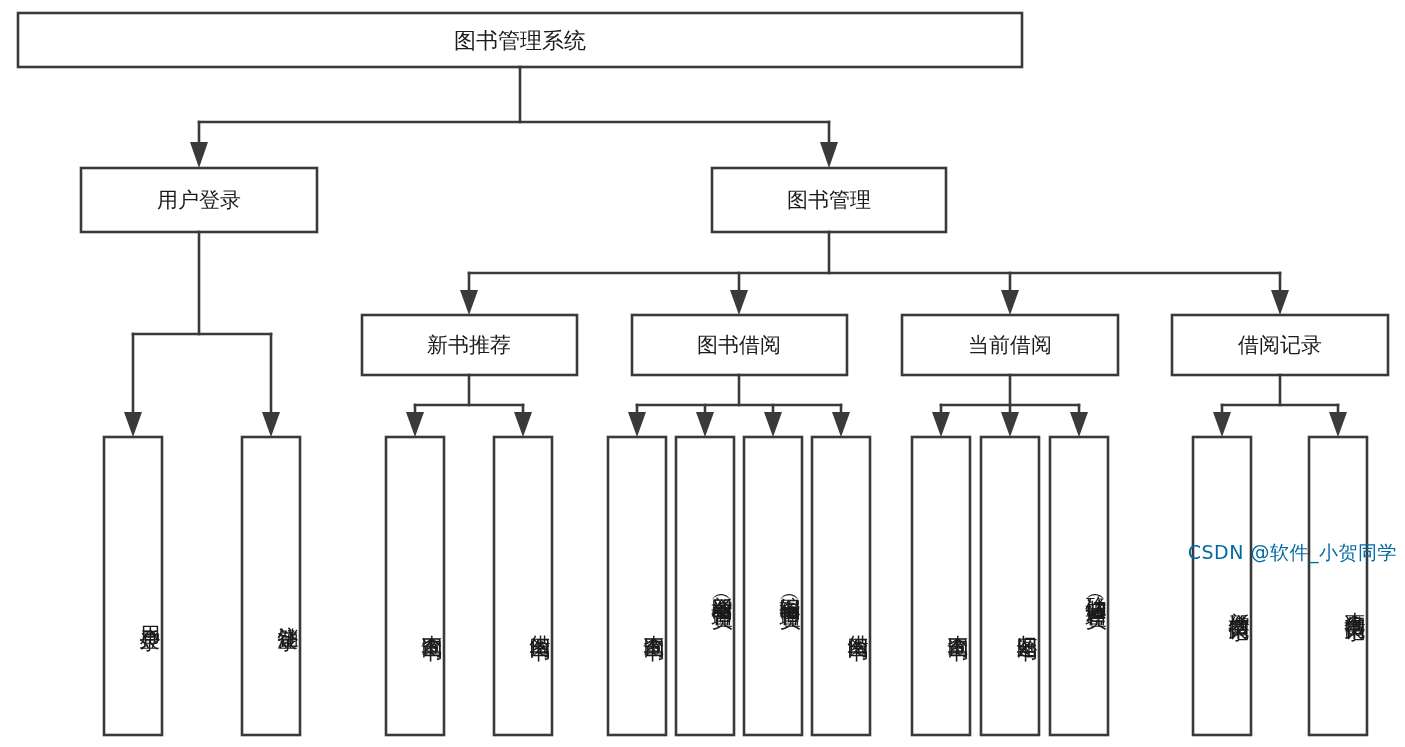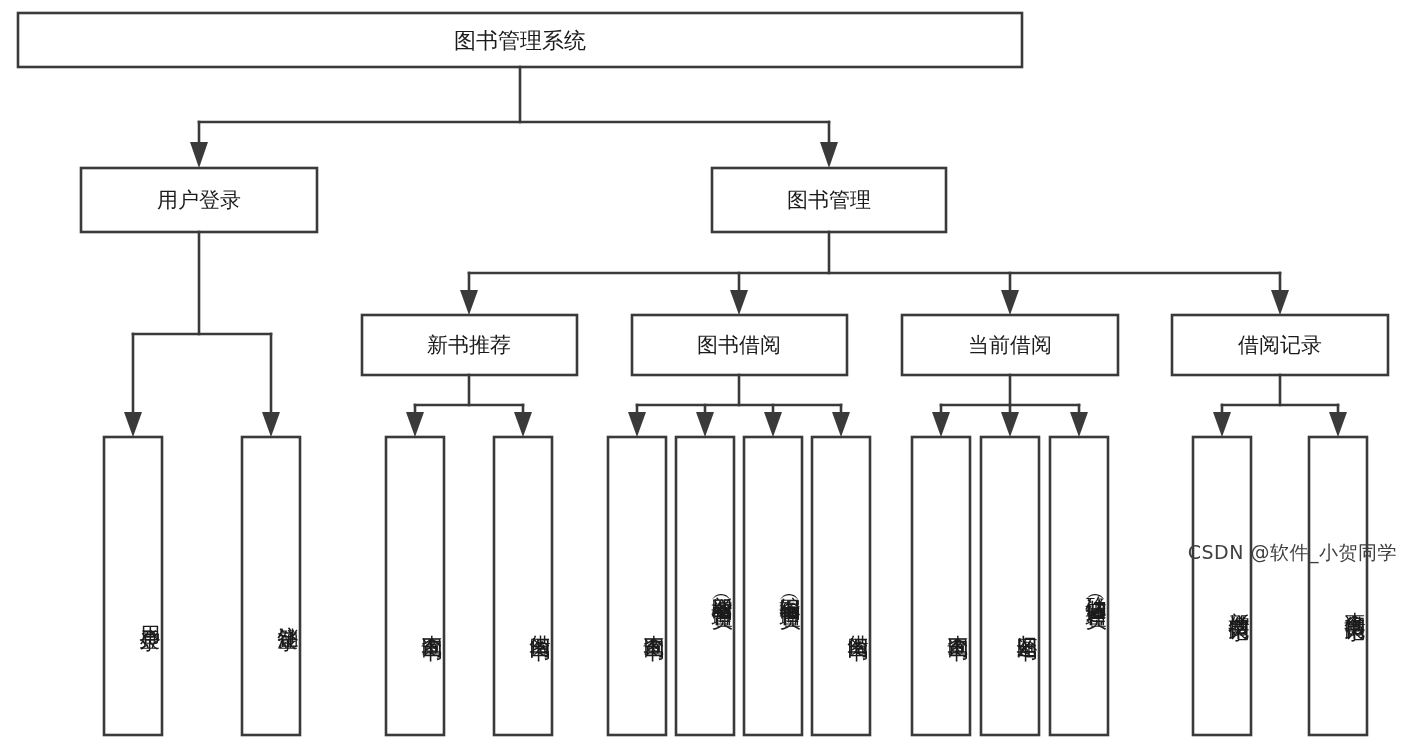--- a/index.html
+++ b/index.html
@@ -71,21 +71,21 @@
     white-space: nowrap;
     pointer-events: none;
     user-select: none;
   }
   .watermark {
     position: absolute;
     right: 8px;
     bottom: 4px;
     font-family: "DejaVu Sans", "Liberation Sans", sans-serif;
     font-size: 19px;
-    color: #404040;
+    color: #0369a1;
     letter-spacing: 0.5px;
     white-space: nowrap;
     margin-top: 30px;
   }
 </style>
 </head>
 <body>
 
 <div id="diagram-root">
 

